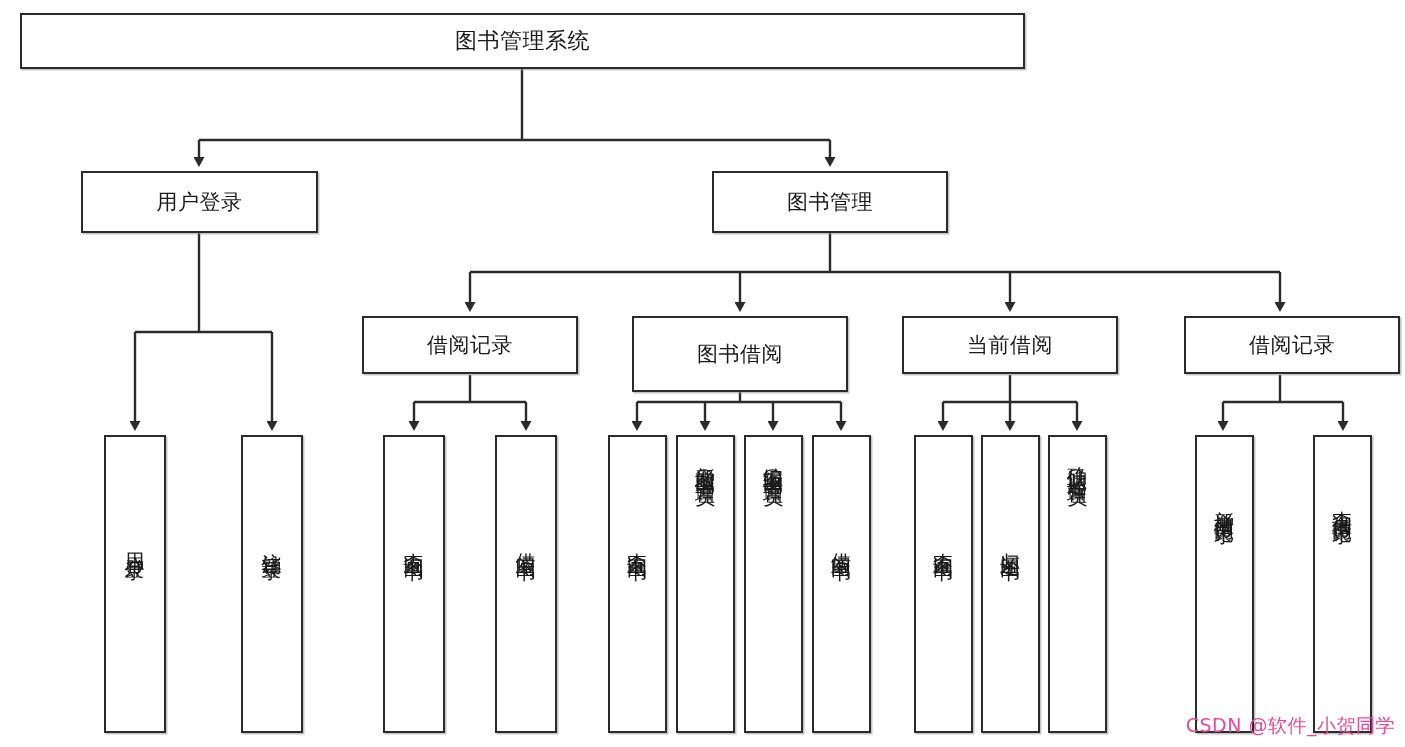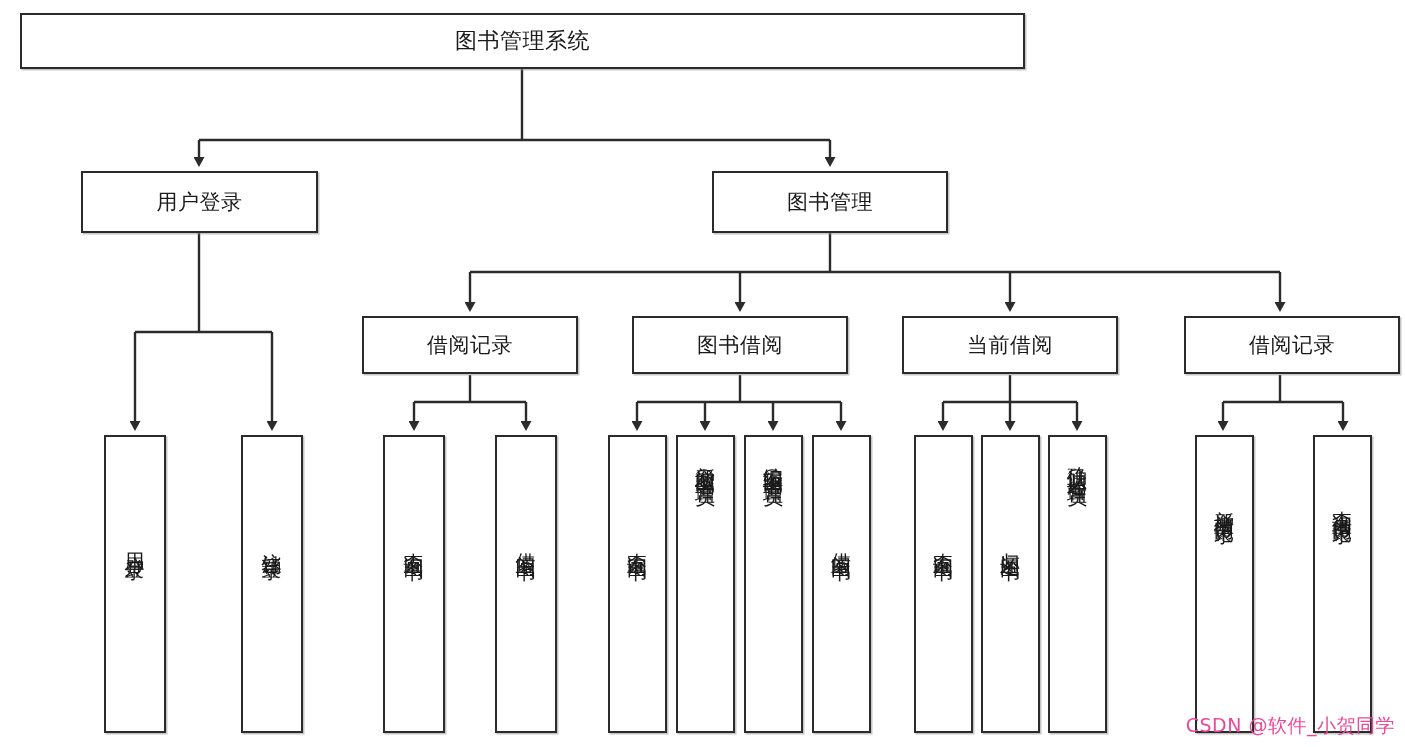--- a/index.html
+++ b/index.html
@@ -141,21 +141,21 @@
   <div class="node h" style="left:81px; top:171px; width:237px; height:62px;">
     <span class="lbl">用户登录</span>
   </div>
   <div class="node h" style="left:712px; top:171px; width:236px; height:62px;">
     <span class="lbl">图书管理</span>
   </div>
 
   <div class="node h" style="left:362px; top:316px; width:216px; height:58px;">
     <span class="lbl">借阅记录</span>
   </div>
-  <div class="node h" style="left:632px; top:316px; width:216px; height:58px;">
+  <div class="node h" style="left:632px; top:316px; width:216px; height:76px;">
     <span class="lbl">图书借阅</span>
   </div>
   <div class="node h" style="left:902px; top:316px; width:216px; height:58px;">
     <span class="lbl">当前借阅</span>
   </div>
   <div class="node h" style="left:1172px; top:316px; width:216px; height:58px;margin-left:12px;">
     <span class="lbl">借阅记录</span>
   </div>
 
   <div class="node v tall" style="left:104px; top:435px; width:62px; height:298px;">

